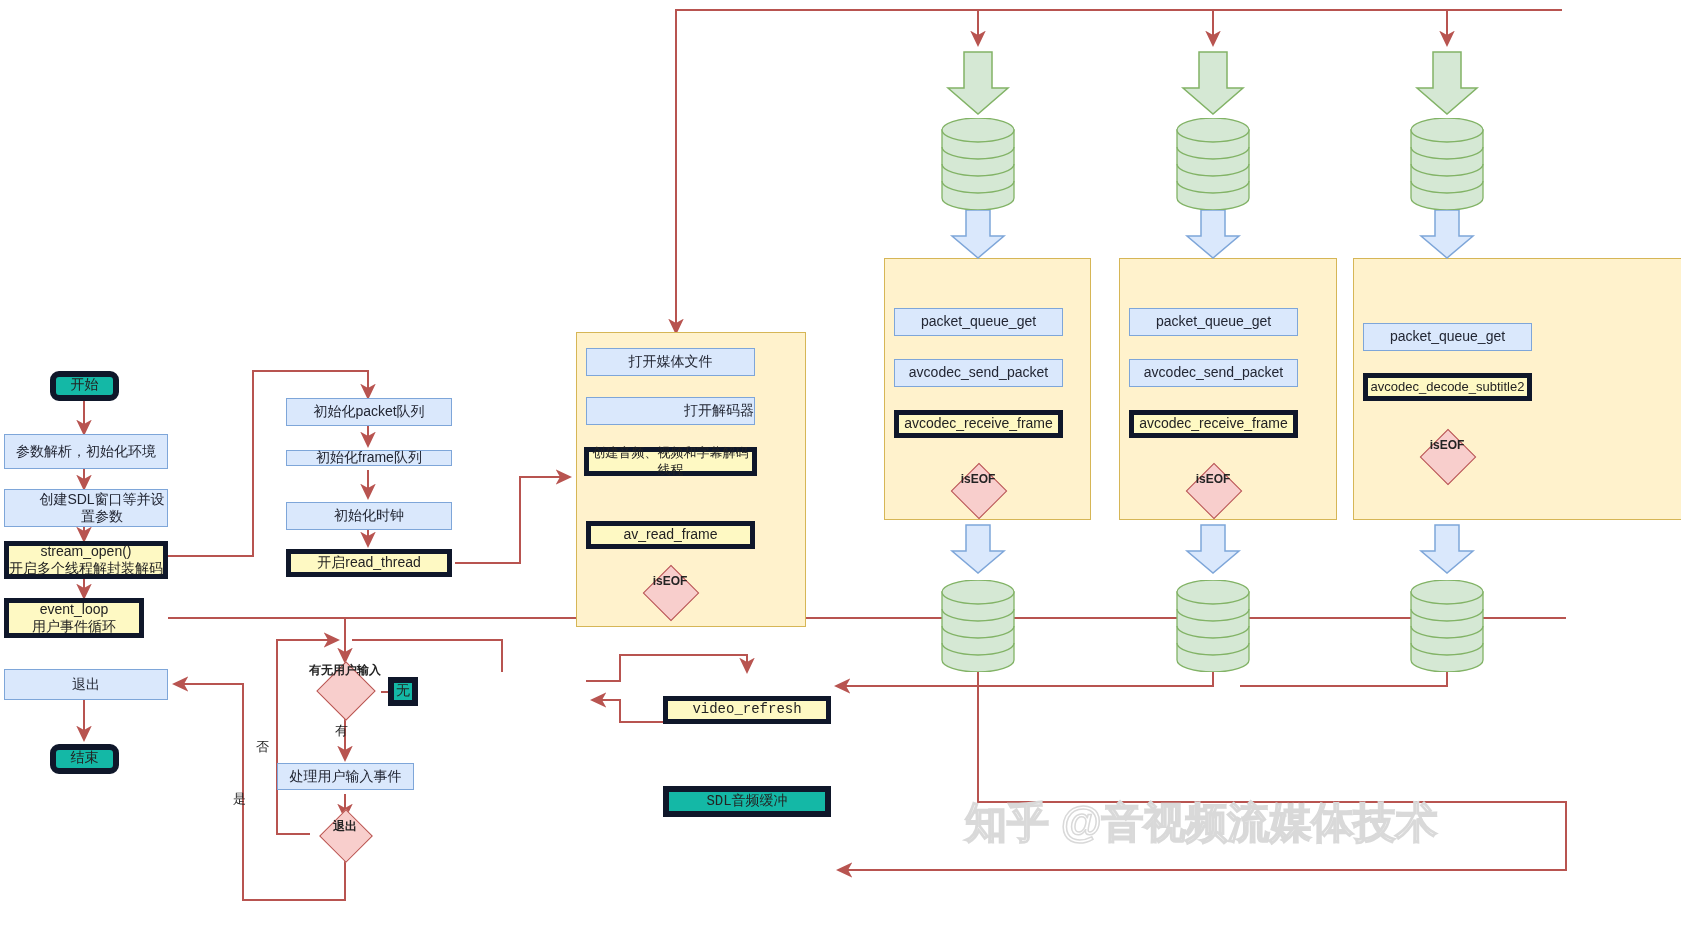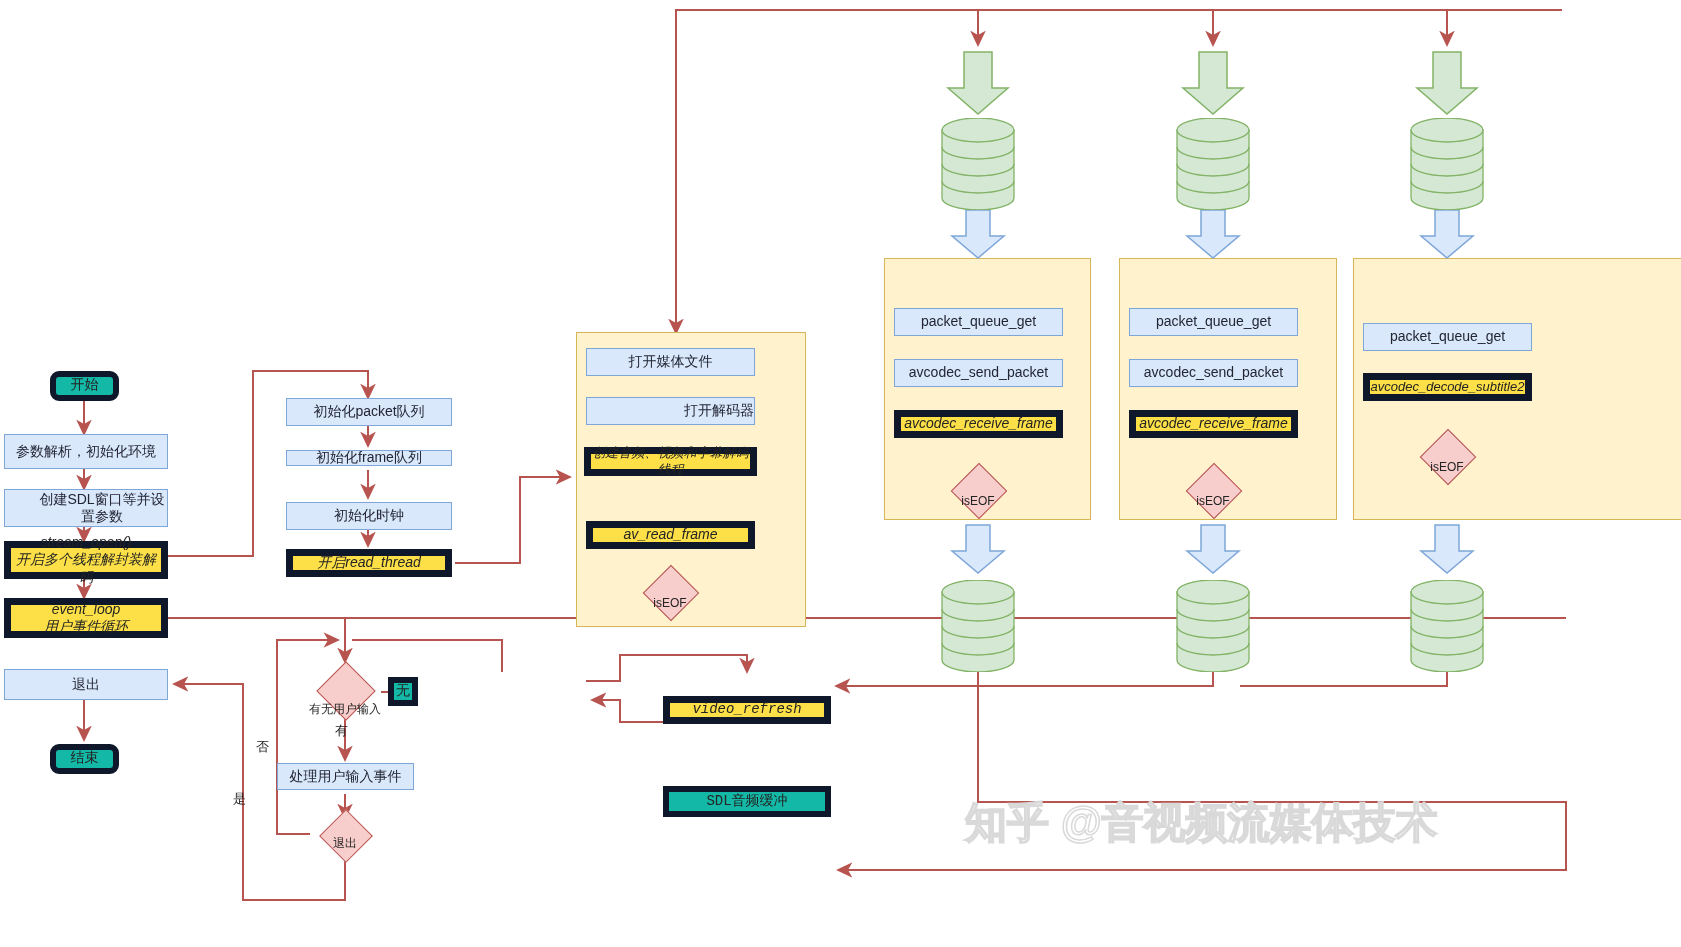--- a/index.html
+++ b/index.html
@@ -12,31 +12,31 @@
 
   .node{
     position:absolute;box-sizing:border-box;
     display:flex;flex-direction:column;align-items:center;justify-content:center;
     text-align:center;line-height:1.25;
     z-index:5;
   }
   
   .blue{background:#dae8fc;border:1px solid #7ea6d9;color:#222633;font-size:14px;}
   
-  .orange{background:#fde047;border:7px solid #0f172a;color:#232323;font-size:14px;font-style:italic;}
+  .orange{background:#fef9c3;border:5px solid #0f172a;color:#232323;font-size:14px;}
   
   .red{background:#14b8a6;border:6px solid #0f172a;color:#232323;font-size:14px;font-family:Liberation Mono, monospace;}
   .rounded{border-radius:9px;}
   
   .lane{
     position:absolute;background:#fff2cc;border:1px solid #d6b656;z-index:1;
   }
   
   .diamond{
-    position:absolute;z-index:5;display:flex;align-items:flex-end;justify-content:center;
+    position:absolute;z-index:5;display:flex;align-items:flex-start;justify-content:center;font-weight:bold;
   }
   .diamond .dshape{
     position:absolute;left:0;top:0;width:100%;height:100%;
     background:#f8cecc;border:1px solid #b85450;
     transform:rotate(45deg);
   }
   .diamond .dlabel{position:relative;z-index:2;font-size:12px;color:#232323;white-space:nowrap;}
 
   .mono{font-family:"Liberation Mono","DejaVu Sans Mono",monospace;}
   .sub{font-size:13px;color:#7d7d7d;}
@@ -232,21 +232,21 @@
 
   <div class="node blue" style="left:4px;top:489px;width:164px;height:38px;padding-left:32px;">
     <span class="l1">创建SDL窗口等并设置参数</span>
   </div>
 
   <div class="node orange" style="left:4px;top:541px;width:164px;height:38px;">
     <span class="l1">stream_open()</span>
     <span class="l1">开启多个线程解封装解码</span>
   </div>
 
-  <div class="node orange" style="left:4px;top:598px;width:164px;height:40px;">
+  <div class="node orange" style="left:4px;top:598px;width:140px;height:40px;">
     <span class="l1">event_loop</span>
     <span class="l1">用户事件循环</span>
   </div>
 
   <div class="node blue" style="left:4px;top:669px;width:164px;height:31px;">
     <span class="l1">退出</span>
   </div>
 
   <div class="node red rounded" style="left:50px;top:744px;width:69px;height:30px;">
     <span class="l1">结束</span>

